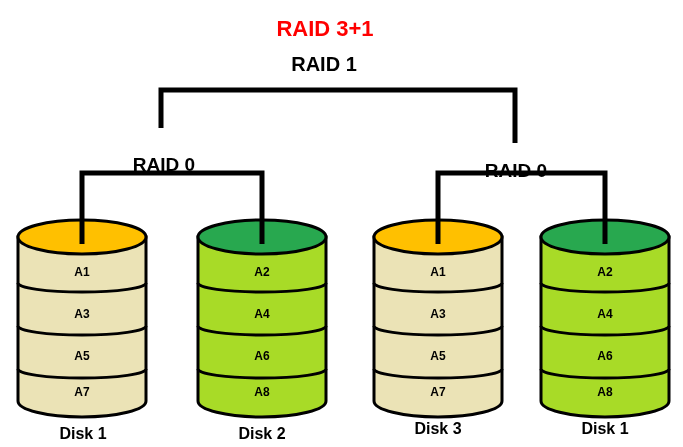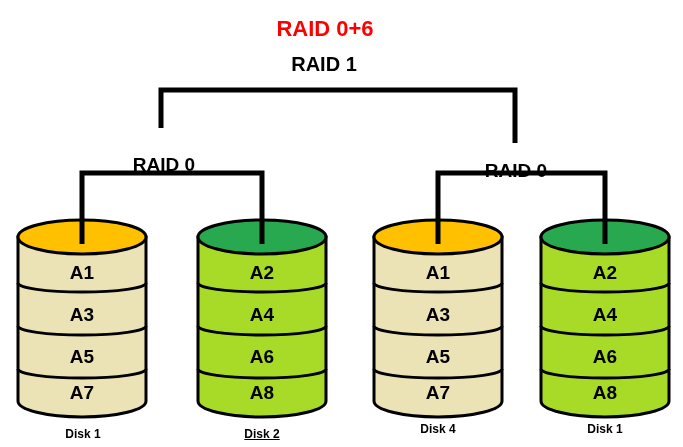--- a/index.html
+++ b/index.html
@@ -16,22 +16,22 @@
     position: absolute;
     transform: translate(-50%, -50%);
     font-weight: 700;
     white-space: nowrap;
     color: #000000;
     line-height: 1;
   }
   .lbl-title   { font-size: 22px; }
   .lbl-raid1   { font-size: 20px; text-align: right; }
   .lbl-raid0   { font-size: 19px; margin-top: 16px; }
-  .lbl-block   { font-size: 19px; }
-  .lbl-disk    { font-size: 12px; }
+  .lbl-block   { font-size: 12px; }
+  .lbl-disk    { font-size: 16px; }
   .outline { stroke: #000000; stroke-width: 3; }
   .sep     { fill: none; stroke: #000000; stroke-width: 3; }
   .bracket { fill: none; stroke-width: 5; stroke-linecap: butt; stroke-linejoin: miter; }
 </style>
 </head>
 <body>
 
 <div class="stage">
 
   <svg width="683" height="447" viewBox="0 0 683 447">
@@ -58,21 +58,21 @@
       <path class="outline" d="M 541 237 L 541 401 A 64 16 0 0 0 669 401 L 669 237 Z" fill="#A8DB27"></path>
       <ellipse class="outline" cx="605" cy="237" rx="64" ry="17" fill="#28A84F"></ellipse>
       <path class="sep" d="M 541 283 A 64 9 0 0 0 669 283 M 541 326 A 64 9 0 0 0 669 326 M 541 369 A 64 9 0 0 0 669 369"></path>
     </g>
 
     <path class="bracket" d="M 161 128 L 161 90 L 515 90 L 515 143" stroke="#000000"></path>
     <path class="bracket" d="M 82 244 L 82 173 L 262 173 L 262 244" stroke="#000000"></path>
     <path class="bracket" d="M 438 244 L 438 173 L 605 173 L 605 244" stroke="#000000"></path>
   </svg>
 
-  <div class="lbl lbl-title" style="left: 325px; top: 29px; color: rgb(255, 0, 0);">RAID 0+6</div>
+  <div class="lbl lbl-title" style="left: 325px; top: 29px; color: rgb(255, 0, 0);">RAID 3+1</div>
   <div class="lbl lbl-raid1" style="left:324px; top:64px;">RAID 1</div>
   <div class="lbl lbl-raid0" style="left:164px; top:148px;">RAID 0</div>
   <div class="lbl lbl-raid0" style="left:516px; top:154px;">RAID 0</div>
 
   <div class="lbl lbl-block" style="left:82px; top:272px;">A1</div>
   <div class="lbl lbl-block" style="left:82px; top:314px;">A3</div>
   <div class="lbl lbl-block" style="left:82px; top:356px;">A5</div>
   <div class="lbl lbl-block" style="left:82px; top:392px;">A7</div>
 
   <div class="lbl lbl-block" style="left:262px; top:272px;">A2</div>
@@ -84,17 +84,17 @@
   <div class="lbl lbl-block" style="left:438px; top:314px;">A3</div>
   <div class="lbl lbl-block" style="left:438px; top:356px;">A5</div>
   <div class="lbl lbl-block" style="left:438px; top:392px;">A7</div>
 
   <div class="lbl lbl-block" style="left:605px; top:272px;">A2</div>
   <div class="lbl lbl-block" style="left:605px; top:314px;">A4</div>
   <div class="lbl lbl-block" style="left:605px; top:356px;">A6</div>
   <div class="lbl lbl-block" style="left:605px; top:392px;">A8</div>
 
   <div class="lbl lbl-disk" style="left:83px;  top:434px;">Disk 1</div>
-  <div class="lbl lbl-disk" style="left:262px; top:434px;text-decoration:underline;">Disk 2</div>
-  <div class="lbl lbl-disk" style="left:438px; top:429px;">Disk 4</div>
+  <div class="lbl lbl-disk" style="left:262px; top:434px;">Disk 2</div>
+  <div class="lbl lbl-disk" style="left:438px; top:429px;">Disk 3</div>
   <div class="lbl lbl-disk" style="left:605px; top:429px;">Disk 1</div>
 
 </div>
 
 </body></html>

